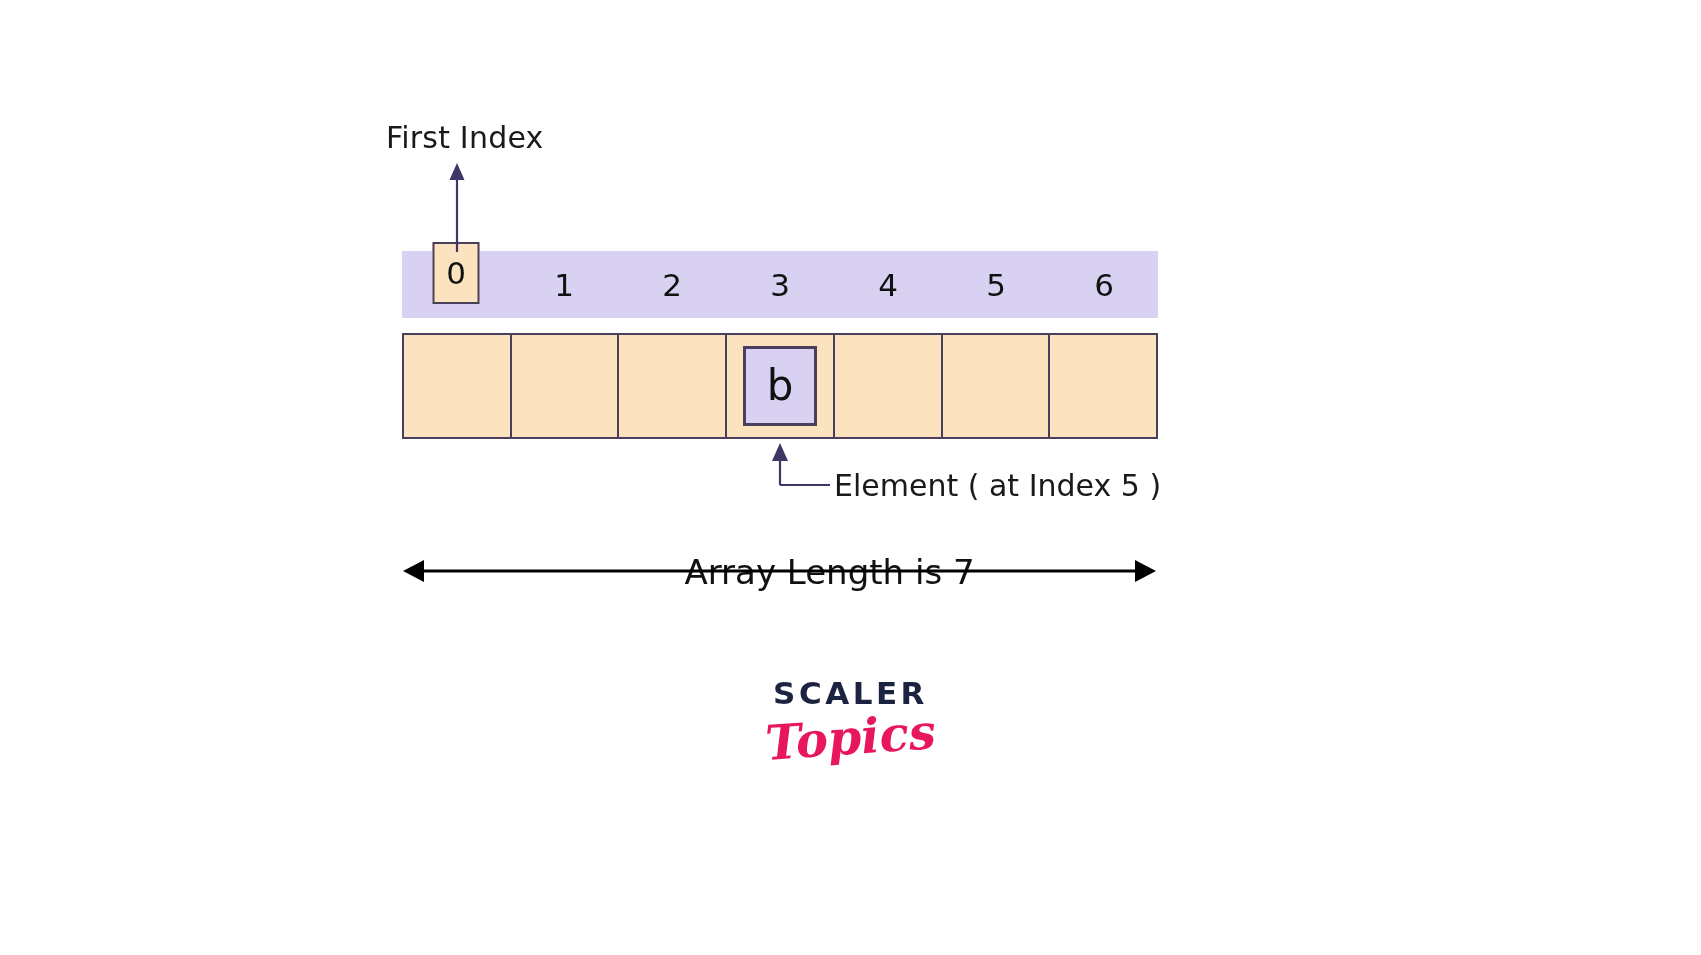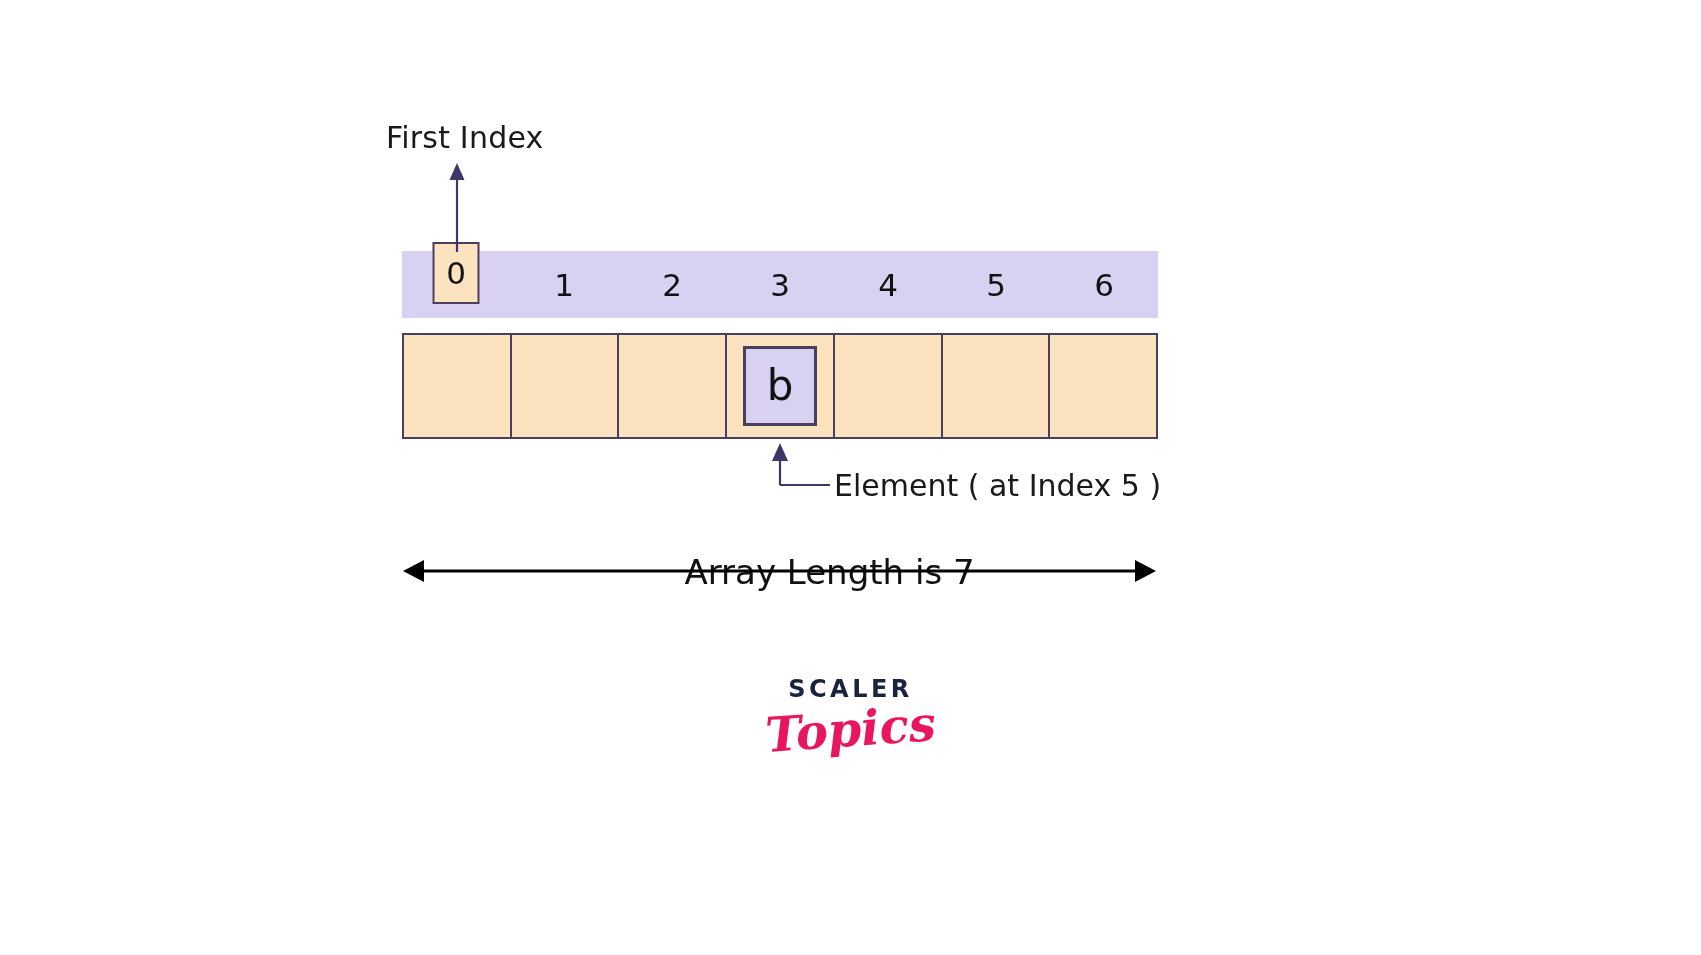--- a/index.html
+++ b/index.html
@@ -151,21 +151,21 @@
   #logo {
     position: absolute;
     left: 0;
     top: 676px;
     width: 1701px;
     text-align: center;
   }
   #logo-scaler {
     font-family: "DejaVu Sans", "Liberation Sans", sans-serif;
     font-weight: bold;
-    font-size: 24px;
+    font-size: 31px;
     letter-spacing: 3.5px;
     color: #1b2340;
     display: block;
     line-height: 1.1;
   }
   #logo-topics {
     font-family: "DejaVu Serif", "Liberation Serif", serif;
     font-style: italic;
     font-weight: bold;
     font-size: 48px;

